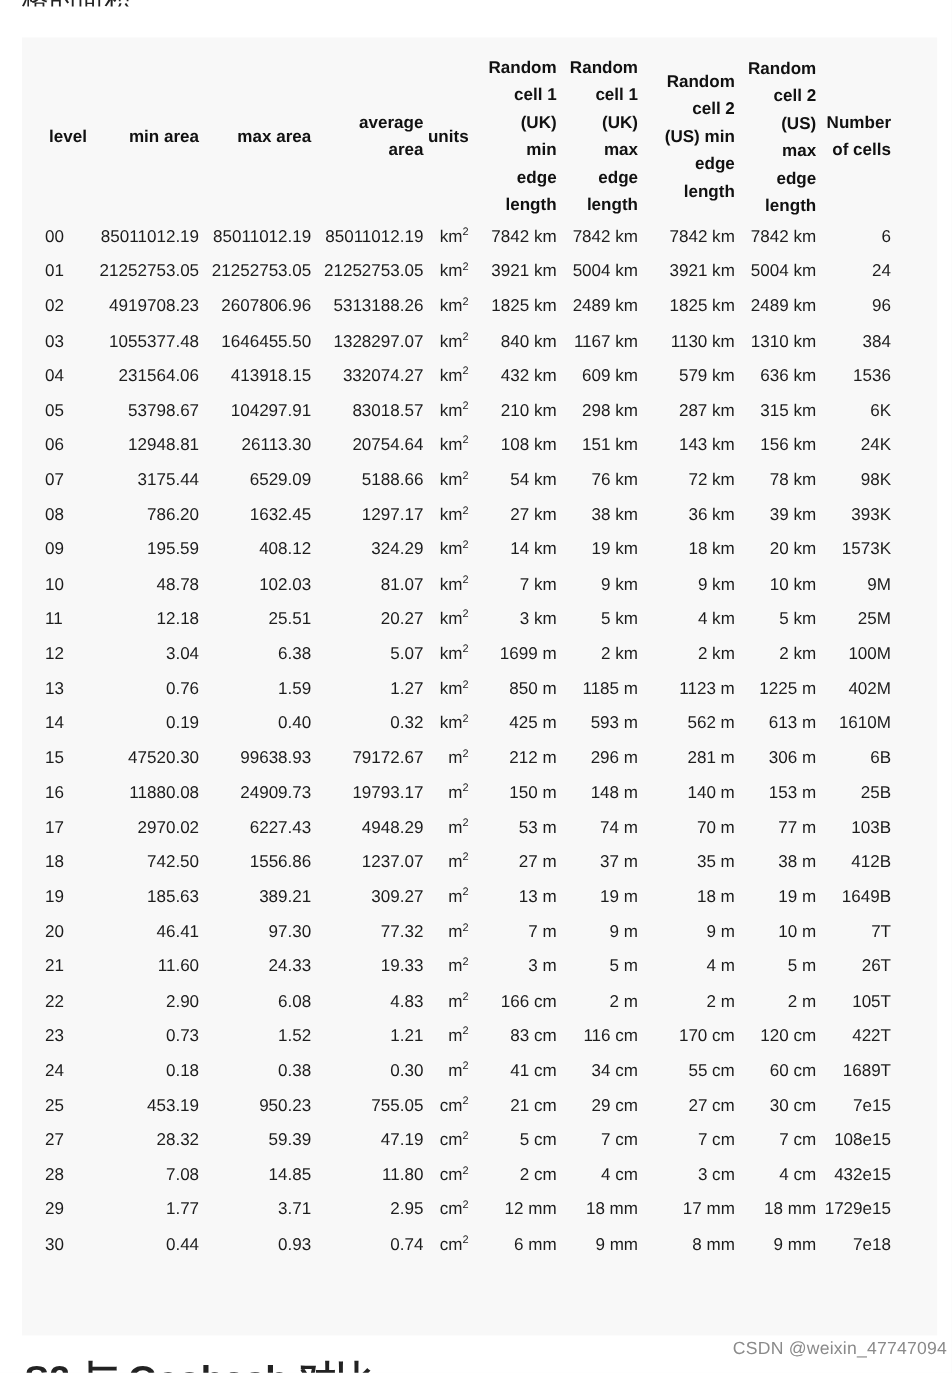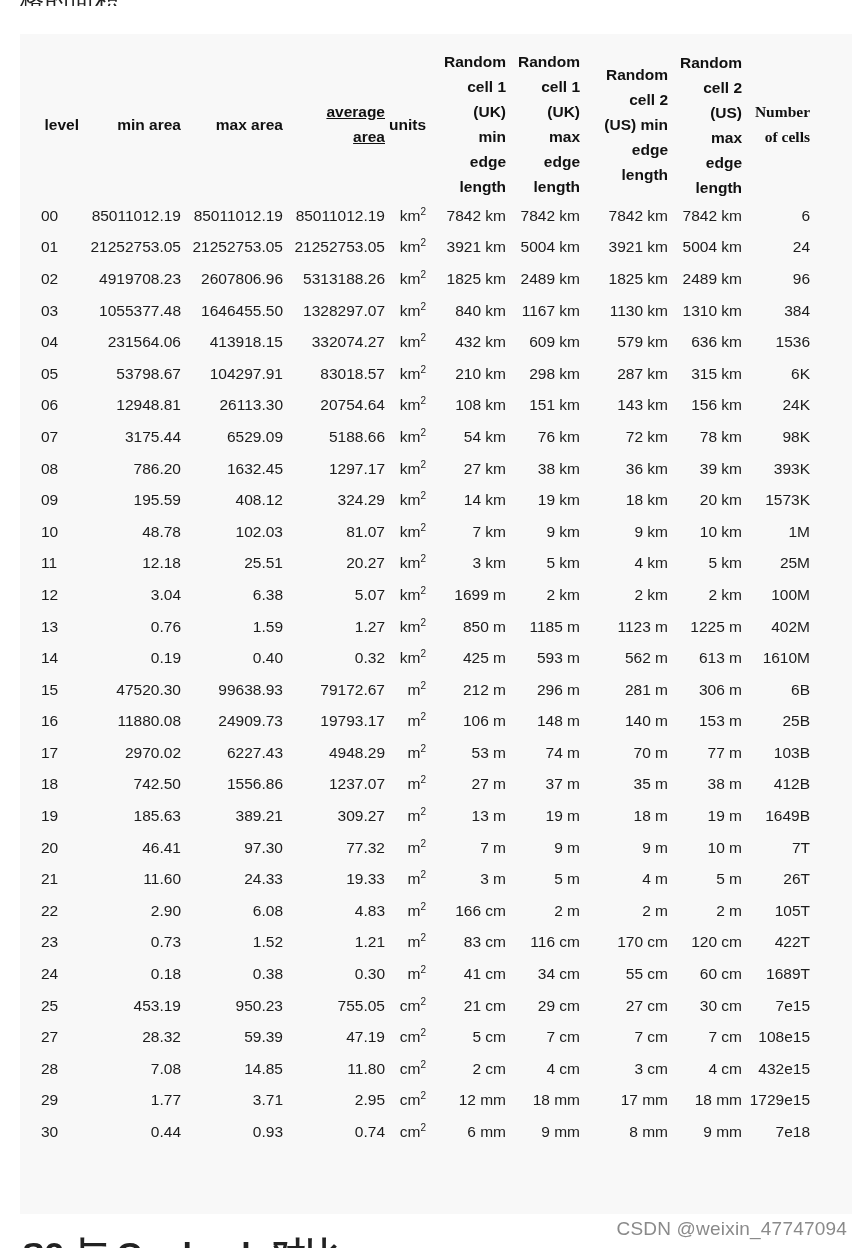--- a/index.html
+++ b/index.html
@@ -34,29 +34,29 @@
     table.s2 th.left { text-align: right; }
     table.s2 td {
       height: 31.6px; padding: 0 2px; text-align: right; white-space: nowrap;
       color: #1c1c1c;
     }
     table.s2 td.lvl { text-align: left; width: 38px; padding-left: 9px; margin-top: 48px; }
     table.s2 td.unit { width: 30px; padding-left: 6px; }
     sup { font-size: 10px; vertical-align: 6px; line-height: 0; }
     .c-min { width: 98px; }
     .c-max { width: 98px; }
-    .c-avg { width: 98px; text-decoration: underline; }
+    .c-avg { width: 98px; }
     .c-e1 { width: 66px; padding-left: 12px !important; }
     .c-e2 { width: 70px; }
     .c-e3 { width: 78px; padding-left: 8px !important; }
     .c-e4 { width: 70px; }
-    .c-n  { width: 64px; font-family: Liberation Serif, serif; }
+    .c-n  { width: 64px; }
     .watermark {
-      position: absolute; right: 18px; top: 1218px;
-      font-size: 19px; color: #8a8a8a; letter-spacing: 0.2px;
+      position: absolute; right: 4px; top: 1218px;
+      font-size: 16px; color: #8a8a8a; letter-spacing: 0.2px;
     }
     .clipped-bottom {
       position: absolute; left: 22px; top: 1234px;
       font-size: 34px; font-weight: bold; color: #222;
       height: 14px; overflow: hidden; line-height: 40px;
     }
   </style>
 </head>
 <body>
 
@@ -235,21 +235,21 @@
         <tr>
           <td class="lvl">10</td>
           <td>48.78</td>
           <td>102.03</td>
           <td>81.07</td>
           <td class="unit"><span>km</span><sup>2</sup></td>
           <td>7 km</td>
           <td>9 km</td>
           <td>9 km</td>
           <td>10 km</td>
-          <td>1M</td>
+          <td>9M</td>
         </tr>
         <tr>
           <td class="lvl">11</td>
           <td>12.18</td>
           <td>25.51</td>
           <td>20.27</td>
           <td class="unit"><span>km</span><sup>2</sup></td>
           <td>3 km</td>
           <td>5 km</td>
           <td>4 km</td>
@@ -303,21 +303,21 @@
           <td>281 m</td>
           <td>306 m</td>
           <td>6B</td>
         </tr>
         <tr>
           <td class="lvl">16</td>
           <td>11880.08</td>
           <td>24909.73</td>
           <td>19793.17</td>
           <td class="unit"><span>m</span><sup>2</sup></td>
-          <td>106 m</td>
+          <td>150 m</td>
           <td>148 m</td>
           <td>140 m</td>
           <td>153 m</td>
           <td>25B</td>
         </tr>
         <tr>
           <td class="lvl">17</td>
           <td>2970.02</td>
           <td>6227.43</td>
           <td>4948.29</td>

